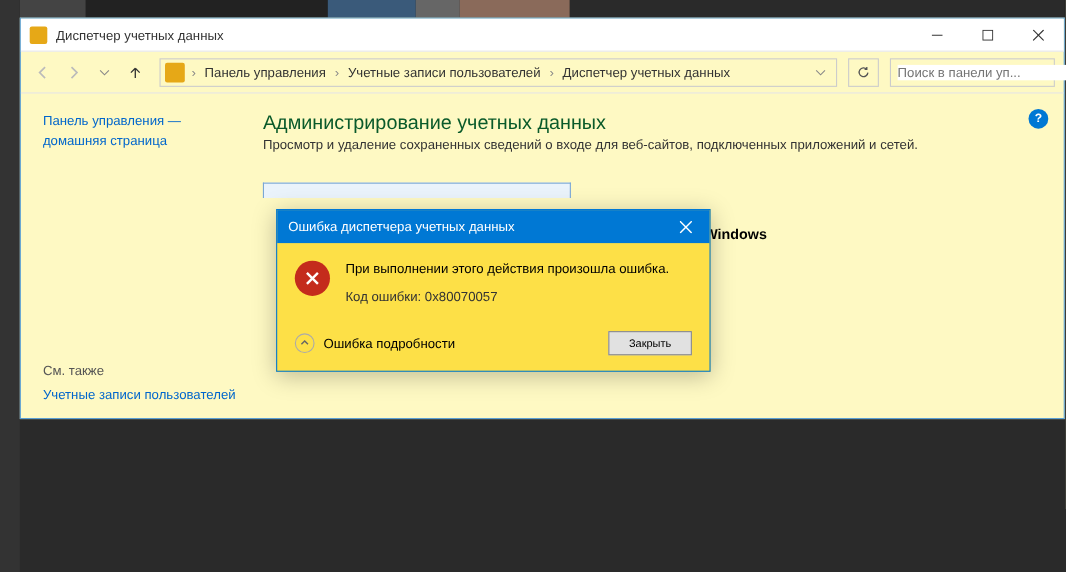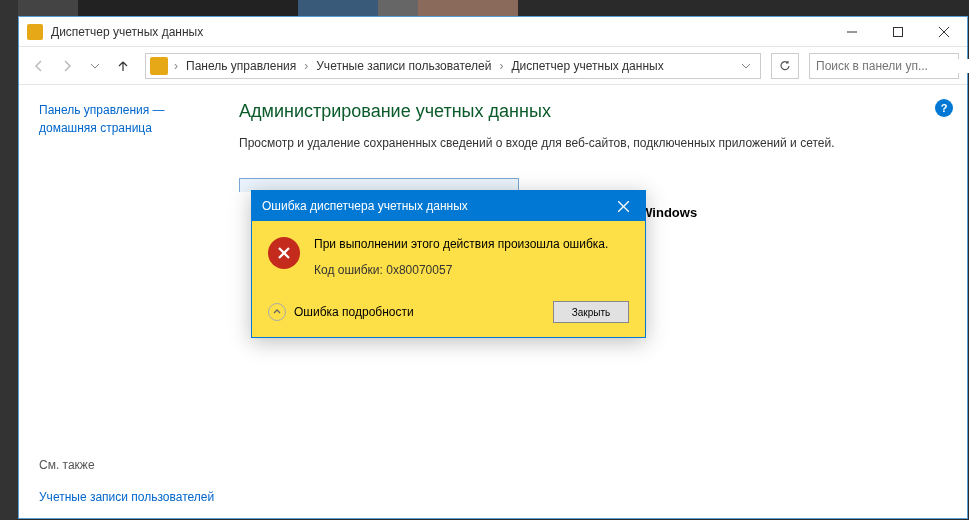--- a/index.html
+++ b/index.html
@@ -1,18 +1,18 @@
 <!DOCTYPE html>
 <html><head>
 <meta charset="utf-8">
 <style>
 *{box-sizing:border-box;margin:0;padding:0;font-family:"Segoe UI",Tahoma,sans-serif;font-size:12px}
 body{width:969px;height:520px;background:#2a2a2a;overflow:hidden;position:relative}
 .desktop-left{position:absolute;left:0;top:0;width:18px;height:520px;background:#333}
-.window{position:absolute;left:18px;top:16px;width:950px;height:503px;background:#ffffff;border:1px solid #5a9fd4;display:flex;flex-direction:column}
+.window{position:absolute;left:18px;top:16px;width:950px;height:365px;background:#fef9c3;border:1px solid #5a9fd4;display:flex;flex-direction:column}
 .titlebar{height:30px;background:#fff;display:flex;align-items:center;padding:0 0 0 8px;border-bottom:1px solid #e5e5e5}
 .title-icon{width:16px;height:16px;background:#e6a817;border-radius:2px;margin-right:8px}
 .title-text{flex:1;color:#333;font-size:12px}
 .winctrl{display:flex}
 .winctrl div{width:46px;height:30px;display:flex;align-items:center;justify-content:center;color:#555}
 .winctrl div svg{width:10px;height:10px}
 .navbar{height:38px;display:flex;align-items:center;padding:0 8px;gap:4px;border-bottom:1px solid #e5e5e5}
 .navbtn{width:24px;height:24px;display:flex;align-items:center;justify-content:center;color:#888}
 .navbtn.en{color:#333}
 .breadcrumb{flex:1;height:26px;border:1px solid #ccc;display:flex;align-items:center;padding:0 4px;gap:2px;margin:0 6px}
@@ -20,24 +20,24 @@
 .bc-item{padding:0 6px;color:#333}
 .bc-chev{color:#888}
 .bc-drop{width:20px;display:flex;align-items:center;justify-content:center;color:#888}
 .refresh{width:28px;height:26px;border:1px solid #ccc;display:flex;align-items:center;justify-content:center;color:#555;margin-right:6px}
 .search{width:150px;height:26px;border:1px solid #ccc;display:flex;align-items:center;padding:0 6px}
 .search input{border:none;outline:none;flex:1;font-size:12px;text-overflow:ellipsis}
 .body{flex:1;display:flex;position:relative}
 .sidebar{width:210px;padding:16px 12px 12px 20px;display:flex;flex-direction:column}
 .sblink{color:#0066cc;font-size:12px;line-height:1.5;cursor:pointer}
 .sb-spacer{flex:1}
-.sb-heading{color:#555;font-size:12px;margin-bottom:16px}
+.sb-heading{color:#555;font-size:12px;margin-bottom:6px}
 .main{flex:1;padding:16px 30px 0 10px;position:relative}
 .help{position:absolute;right:14px;top:14px;width:18px;height:18px;border-radius:50%;background:#0078d4;color:#fff;display:flex;align-items:center;justify-content:center;font-size:11px;font-weight:bold}
-.h1{color:#0a5a2a;font-size:18px;font-weight:400;margin-bottom:12px}
+.h1{color:#0a5a2a;font-size:18px;font-weight:400;margin-bottom:0}
 .desc{color:#333;font-size:12px;line-height:1.5;margin-bottom:26px;max-width:720px}
 .tile{width:280px;height:14px;border:1px solid #7aa7d4;border-bottom:none;background:#eaf3fb}
 .bg-text{position:absolute;left:400px;top:120px;font-weight:bold;color:#000;font-size:13px}
 .dialog{position:absolute;left:251px;top:190px;width:395px;background:#fde047;border:1px solid #0078d4;box-shadow:0 4px 20px rgba(0,0,0,.25)}
 .dlg-title{height:30px;background:#0078d4;color:#fff;display:flex;align-items:center;padding:0 10px;font-size:12px}
 .dlg-title span{flex:1}
 .dlg-close{width:24px;height:24px;display:flex;align-items:center;justify-content:center;cursor:pointer}
 .dlg-body{padding:16px 33px 12px 16px;display:flex;gap:14px}
 .err-ico{width:32px;height:32px;border-radius:50%;background:#c42b1c;display:flex;align-items:center;justify-content:center;flex-shrink:0}
 .err-ico svg{width:16px;height:16px}

